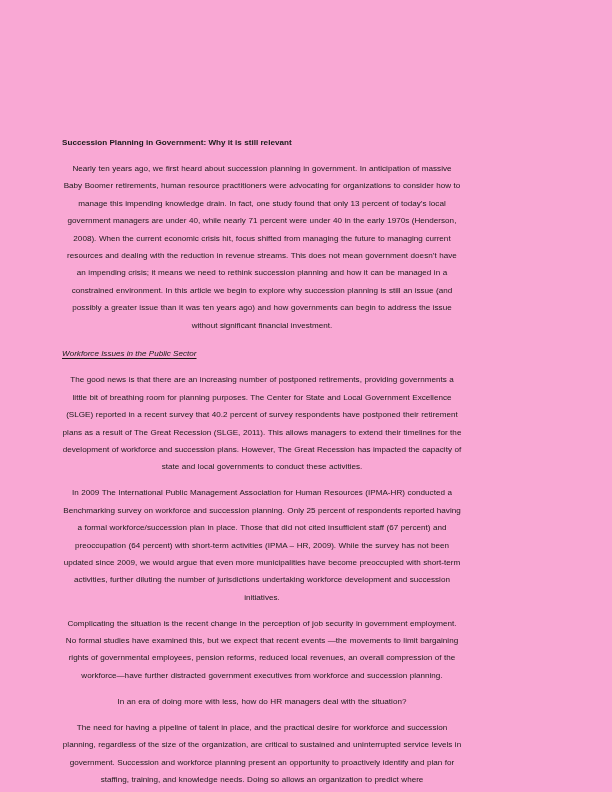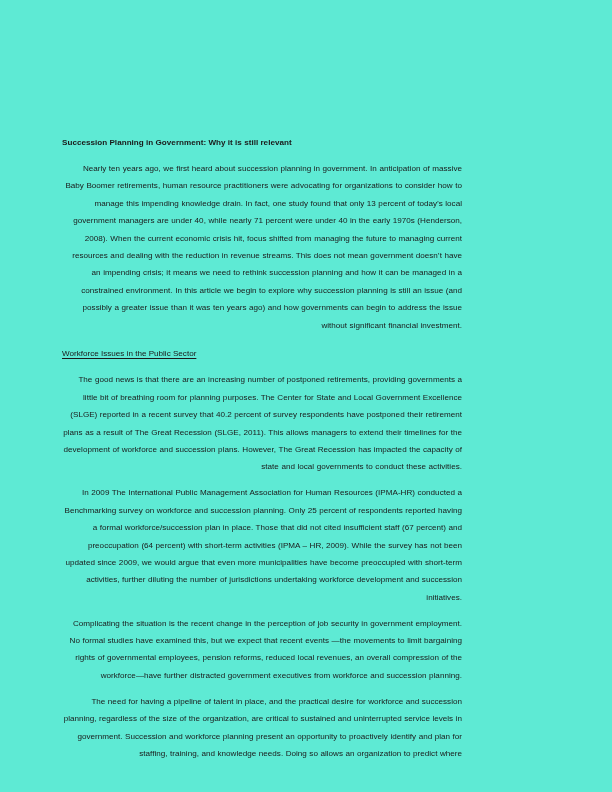--- a/index.html
+++ b/index.html
@@ -11,21 +11,21 @@
     width: 612px;
     height: 792px;
     background: #ffffff;
     font-family: "Liberation Sans", sans-serif;
     overflow: hidden;
   }
   .page {
     position: relative;
     width: 612px;
     height: 792px;
-    background: #5eead4;
+    background: #f9a8d4;
     box-sizing: border-box;
   }
   .content {
     position: absolute;
     left: 62px;
     top: 134px;
     width: 400px;
   }
   .doc-title {
     font-size: 8.1px;
@@ -37,32 +37,33 @@
   }
   .heading {
     font-size: 8.1px;
     font-weight: normal;
     color: #1a1a1a;
     line-height: 17.4px;
     text-decoration: underline;
     text-underline-offset: 1.5px;
     margin: 0;
     display: inline-block;
+    font-style: italic;
   }
   .heading-wrap {
     margin: 0 0 8.5px 0;
   }
   .para {
     font-size: 8.1px;
     font-weight: normal;
     color: #1a1a1a;
     line-height: 17.4px;
     letter-spacing: 0.01px;
     margin: 0 0 8.5px 0;
-    text-align: right;
+    text-align: center;
     word-spacing: 0.25px;
   }
   .para:last-child { margin-bottom: 0; }
 </style>
 </head>
 <body>
 
 <div class="page">
   <div class="content">
 
@@ -73,18 +74,19 @@
     <div class="heading-wrap">
       <span class="heading">Workforce Issues in the Public Sector</span>
     </div>
 
     <p class="para">The good news is that there are an increasing number of postponed retirements, providing governments a little bit of breathing room for planning purposes. The Center for State and Local Government Excellence (SLGE) reported in a recent survey that 40.2 percent of survey respondents have postponed their retirement plans as a result of The Great Recession (SLGE, 2011). This allows managers to extend their timelines for the development of workforce and succession plans. However, The Great Recession has impacted the capacity of state and local governments to conduct these activities.</p>
 
     <p class="para">In 2009 The International Public Management Association for Human Resources (IPMA-HR) conducted a Benchmarking survey on workforce and succession planning. Only 25 percent of respondents reported having a formal workforce/succession plan in place. Those that did not cited insufficient staff (67 percent) and preoccupation (64 percent) with short-term activities (IPMA – HR, 2009). While the survey has not been updated since 2009, we would argue that even more municipalities have become preoccupied with short-term activities, further diluting the number of jurisdictions undertaking workforce development and succession initiatives.</p>
 
     <p class="para">Complicating the situation is the recent change in the perception of job security in government employment. No formal studies have examined this, but we expect that recent events —the movements to limit bargaining rights of governmental employees, pension reforms, reduced local revenues, an overall compression of the workforce—have further distracted government executives from workforce and succession planning.</p>
 
+    <p class="para">In an era of doing more with less, how do HR managers deal with the situation?</p>
 
 
     <p class="para">The need for having a pipeline of talent in place, and the practical desire for workforce and succession planning, regardless of the size of the organization, are critical to sustained and uninterrupted service levels in government. Succession and workforce planning present an opportunity to proactively identify and plan for staffing, training, and knowledge needs. Doing so allows an organization to predict where</p>
 
   </div>
 </div>
 
 </body></html>

